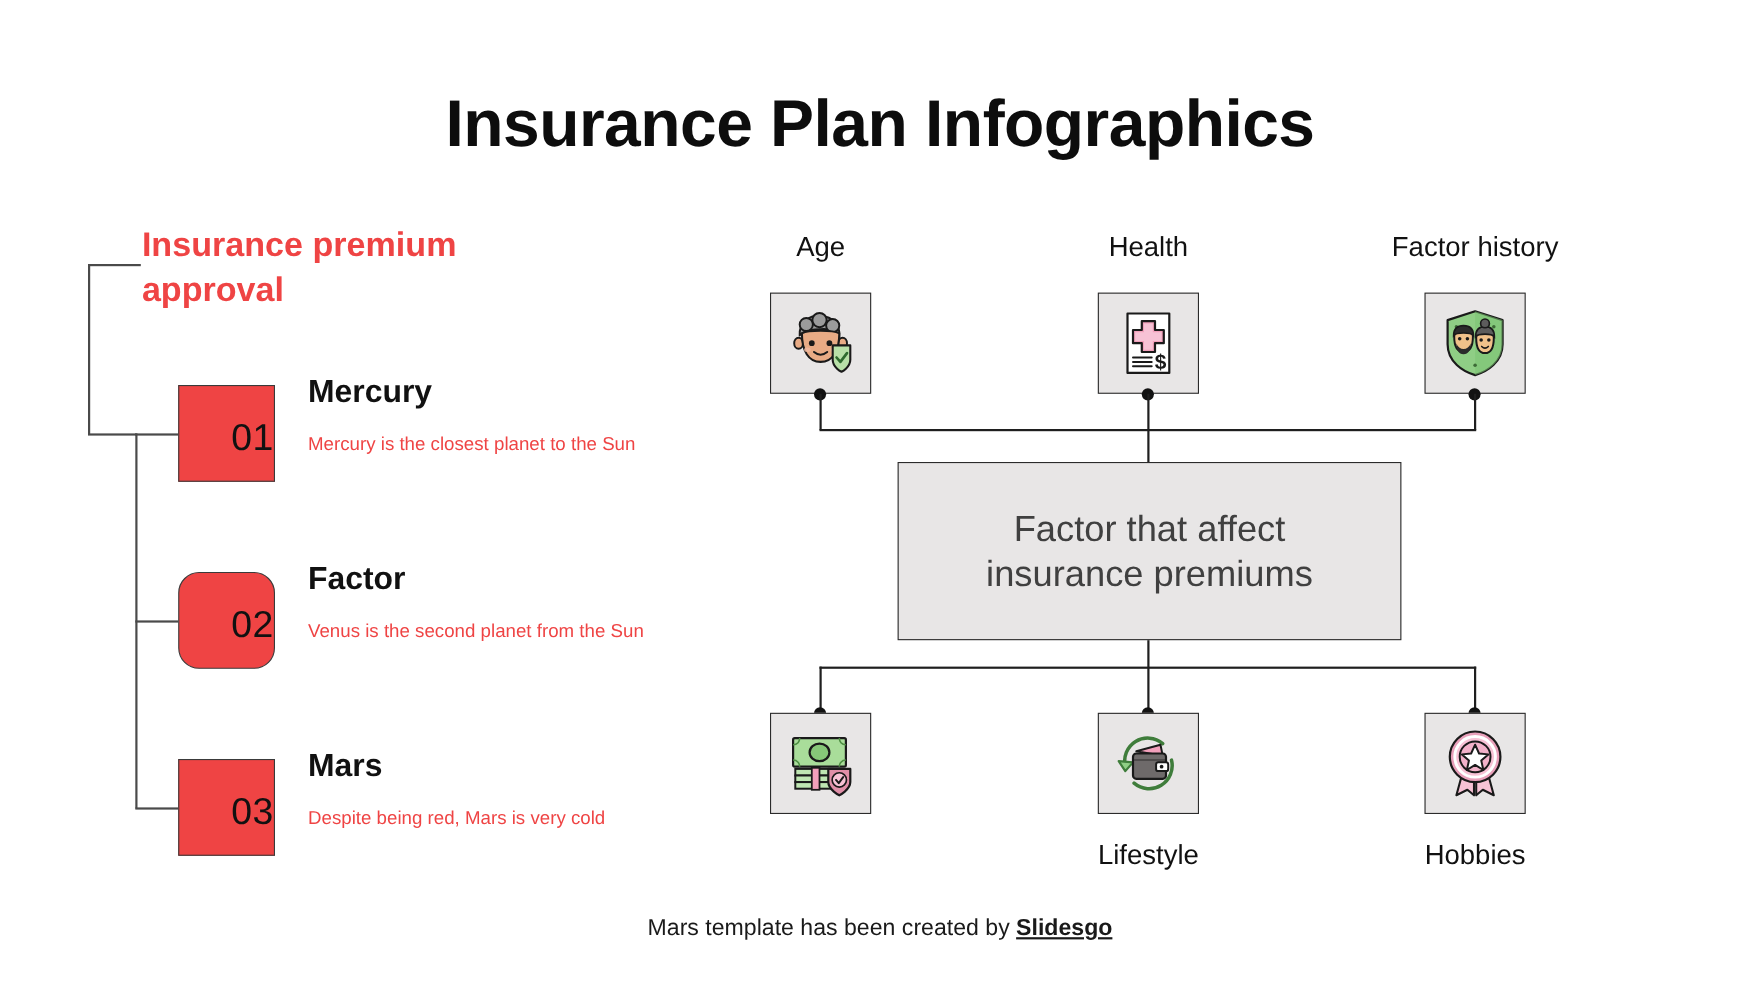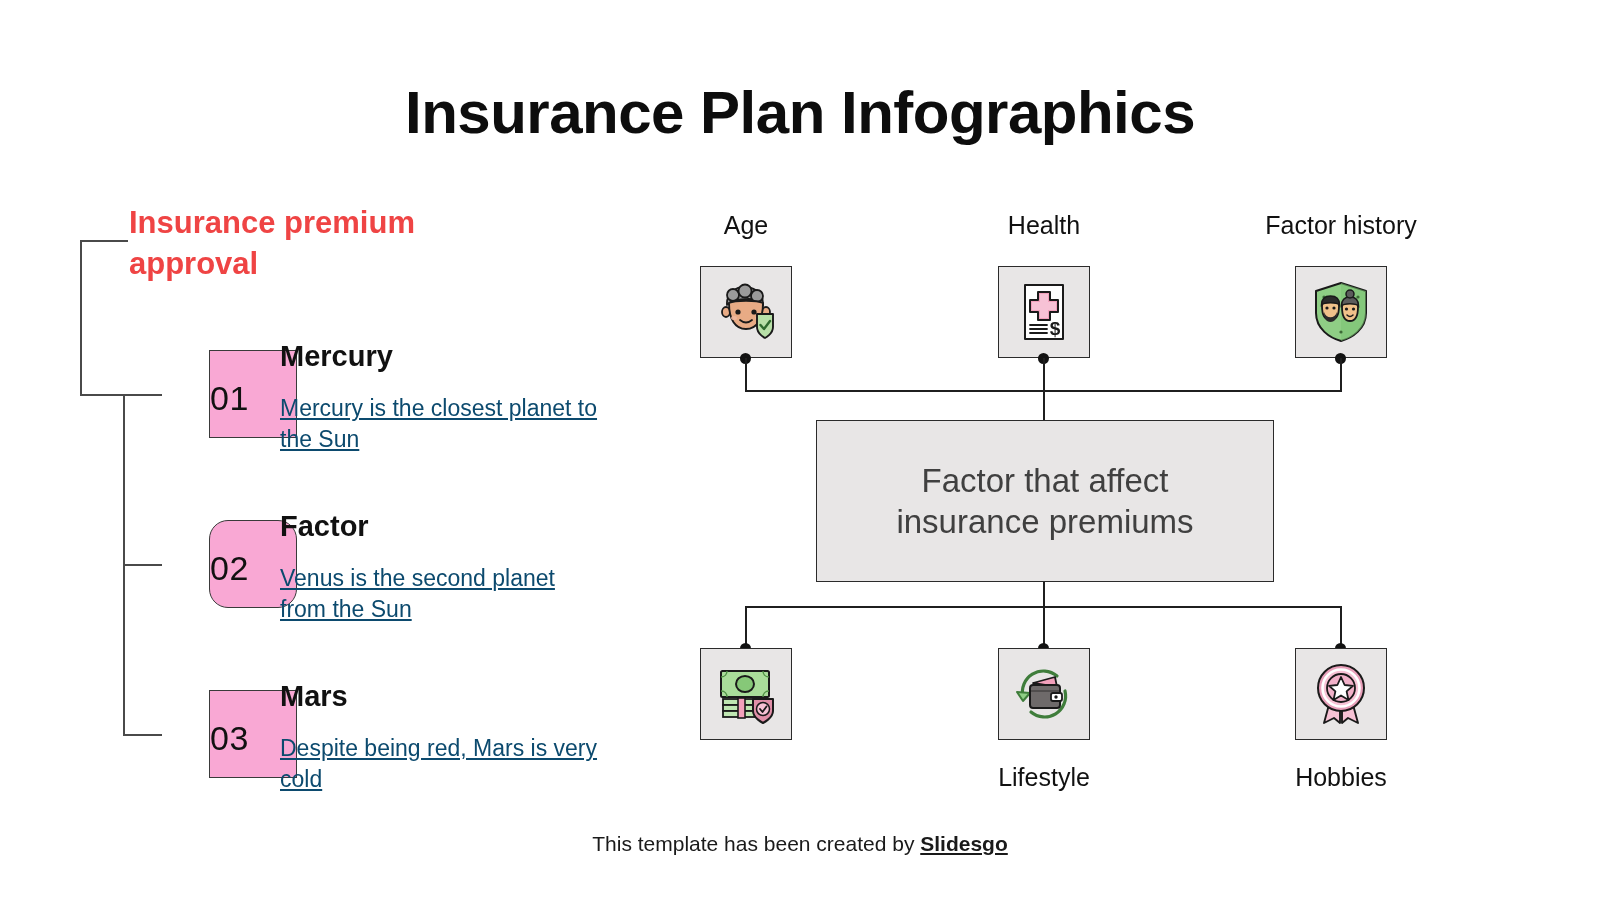--- a/index.html
+++ b/index.html
@@ -55,52 +55,50 @@
 
   
   .ln { position: absolute; background: #4a4a4a; }
   .ln-h { height: 1.6px; }
   .ln-v { width: 1.6px; }
 
   .num-box {
     position: absolute;
     width: 88px;
     height: 88px;
-    background: #f9a8d4;
+    background: #ef4444;
     border: 1.6px solid #3a3a3a;
     box-sizing: border-box;
     display: flex;
     align-items: center;
-    justify-content: flex-start;
-    margin-left: 47px;
+    justify-content: flex-end;
   }
   .num-box span {
     font-size: 34px;
     font-weight: 400;
     color: #111111;
     letter-spacing: 0.5px;
     transform: translateY(4px);
   }
   .item-title {
     position: absolute;
     left: 280px;
     font-size: 29px;
     font-weight: bold;
     color: #111111;
     line-height: 1;
   }
   .item-desc {
     position: absolute;
     left: 280px;
     width: 320px;
-    font-size: 23px;
+    font-size: 17px;
     font-weight: 400;
     line-height: 1.33;
-    color: #0c4a6e;
-    text-decoration: underline;
+    color: #ef4444;
   }
 
   
   .right-panel {
     position: absolute;
     left: 640px;
     top: 190px;
     width: 960px;
     height: 640px;
   }
@@ -357,16 +355,16 @@
 
         <path d="M33 16 L36.6 24 L45 24.8 L38.6 30.4 L40.5 39 L33 34.4 L25.5 39 L27.4 30.4 L21 24.8 L29.4 24 Z" fill="#ffffff" stroke="#1a1a1a" stroke-width="1.8" stroke-linejoin="round"></path>
       </svg>
     </div>
 
     <div class="node-label" style="left:571px; top:574px;">Hobbies</div>
     <div class="node-label" style="left:274px; top:574px;">Lifestyle</div>
   </div>
 
   <div class="footer">
-    <span>This template has been created by </span><b>Slidesgo</b>
+    <span>Mars template has been created by </span><b>Slidesgo</b>
   </div>
 
 </div>
 
 </body></html>

